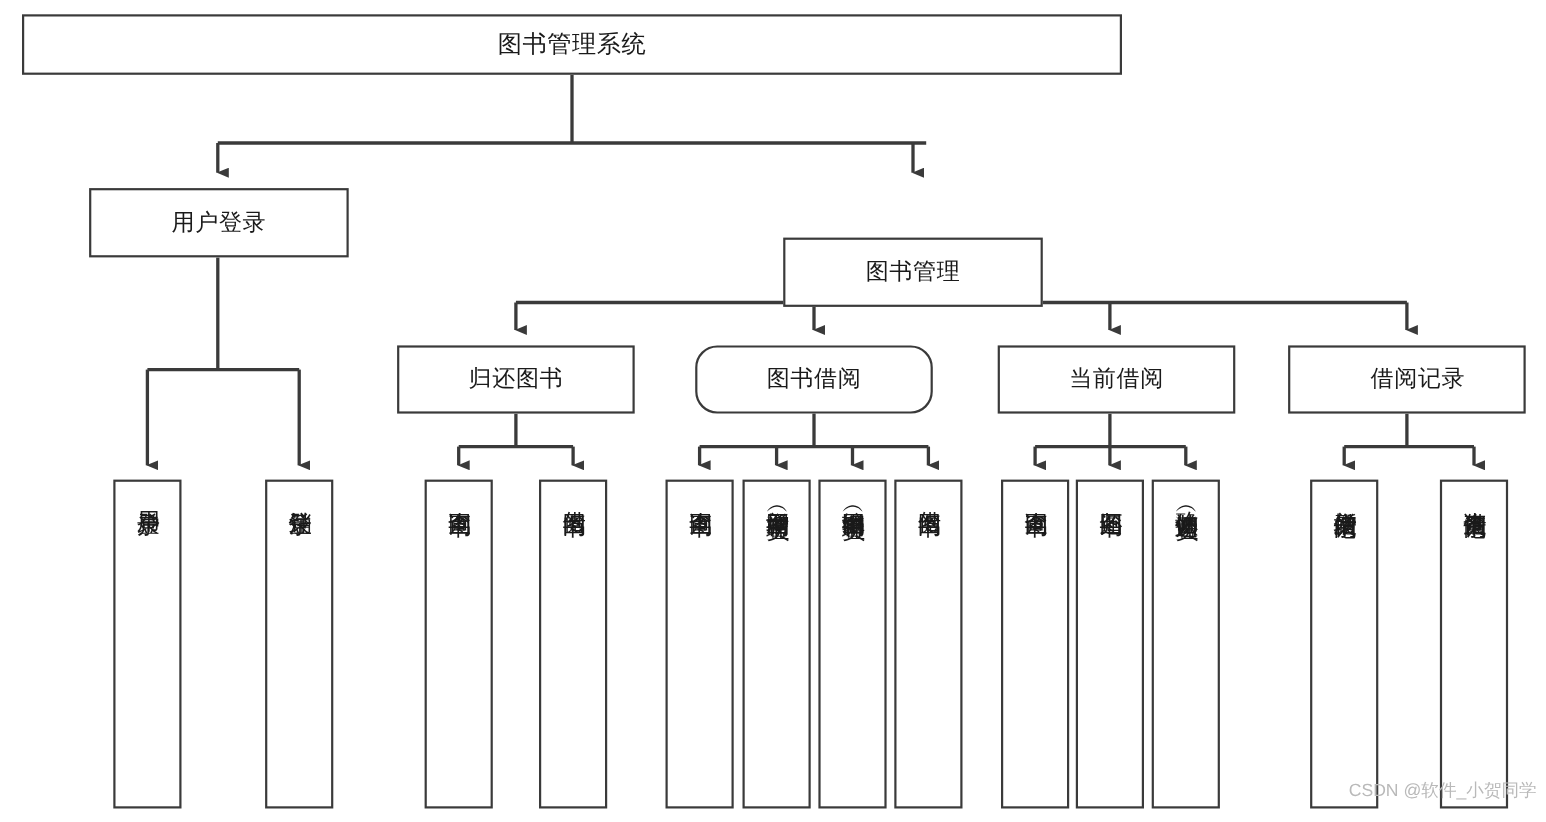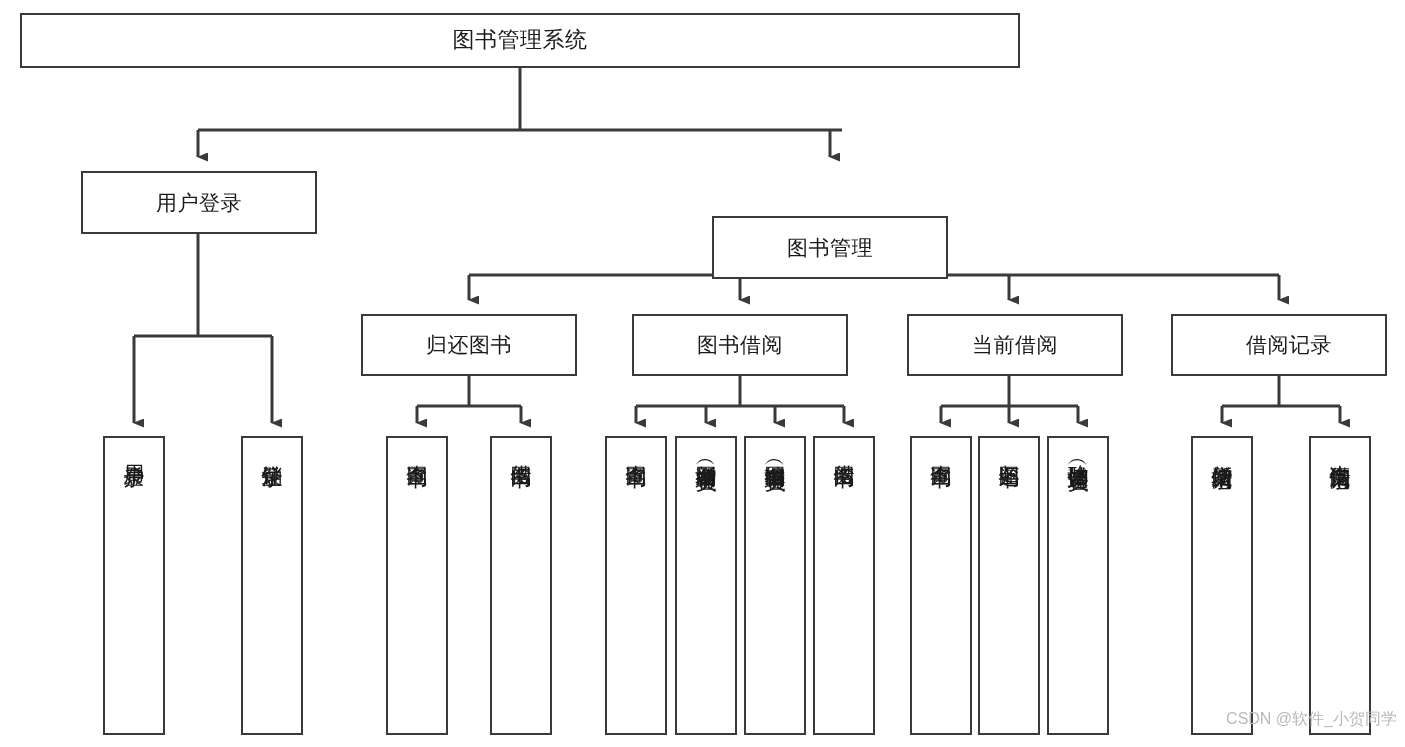--- a/index.html
+++ b/index.html
@@ -141,21 +141,21 @@
   </div>
 
   <div class="node horiz" style="left:712px; top:171px; width:236px; height:63px;margin-top:45px;">
     <span class="label">图书管理</span>
   </div>
 
   <div class="node horiz" style="left:361px; top:314px; width:216px; height:62px;">
     <span class="label">归还图书</span>
   </div>
 
-  <div class="node horiz" style="left:632px; top:314px; width:216px; height:62px;">
+  <div class="node horiz" style="left:632px; top:314px; width:216px; height:62px;border-radius:20px;">
     <span class="label">图书借阅</span>
   </div>
 
   <div class="node horiz" style="left:907px; top:314px; width:216px; height:62px;">
     <span class="label">当前借阅</span>
   </div>
 
   <div class="node horiz" style="left:1171px; top:314px; width:216px; height:62px;padding-left:20px;">
     <span class="label">借阅记录</span>
   </div>

